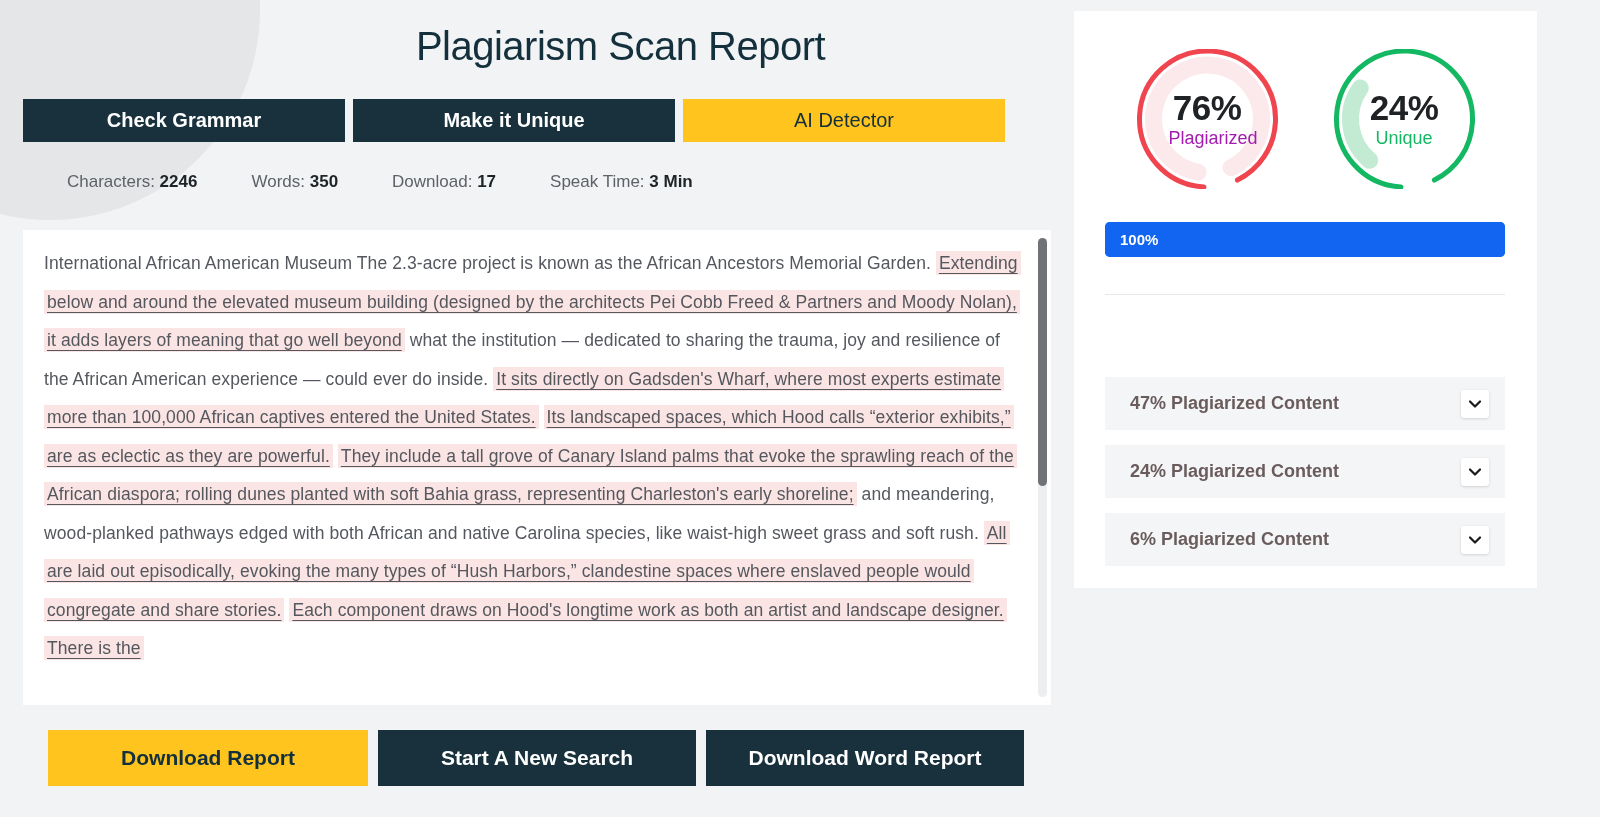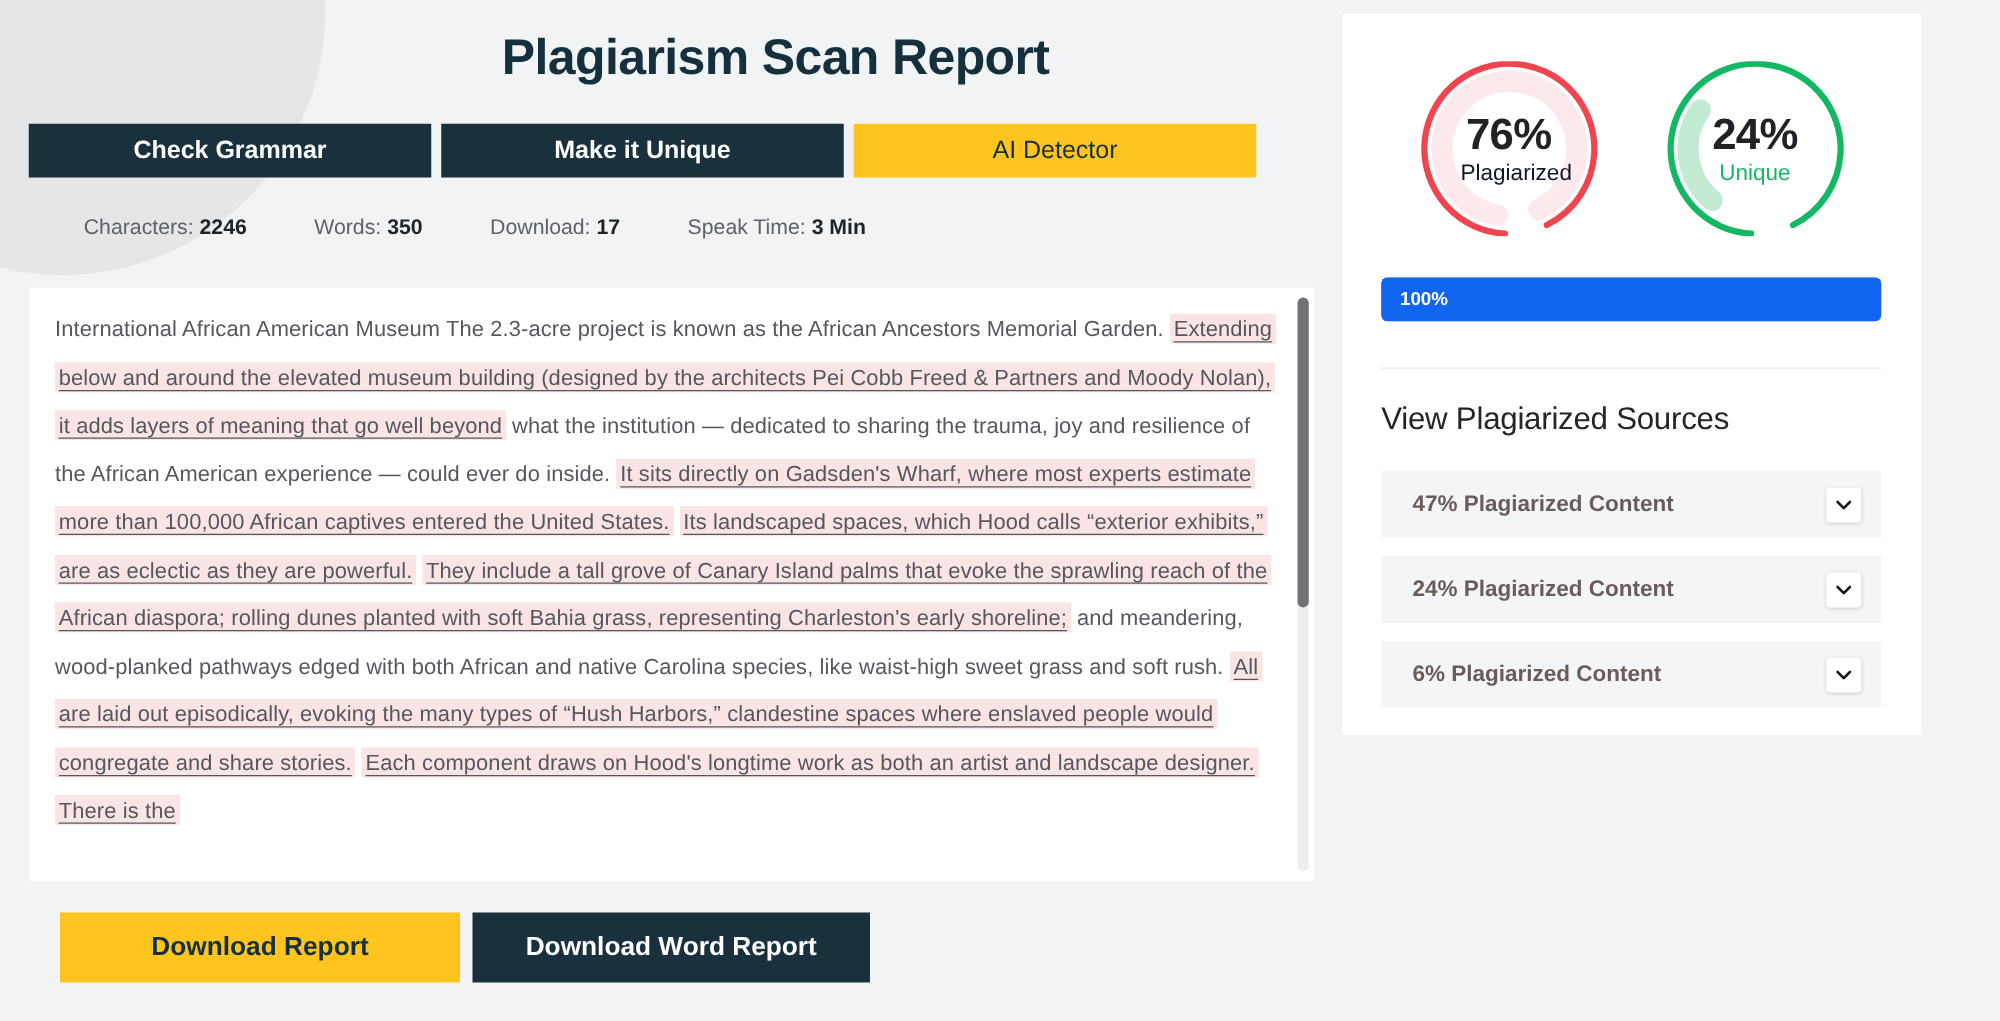--- a/index.html
+++ b/index.html
@@ -34,21 +34,21 @@
     left: 0; top: 0;
     width: 1074px; height: 817px;
   }
 
   .page-title {
     position: absolute;
     left: 0; top: 20px;
     width: 1208px;
     text-align: center;
     font-size: 40px;
-    font-weight: bold;
+    font-weight: normal;
     color: #14303c;
     letter-spacing: -0.5px;
     line-height: 52px;
     padding-left: 33px;
   }
 
   .tab-row {
     position: absolute;
     left: 23px; top: 99px;
     width: 1028px;
@@ -184,21 +184,21 @@
     justify-content: center;
   }
   .gauge-pct {
     font-size: 35px;
     font-weight: bold;
     color: #202326;
     line-height: 38px;
     letter-spacing: -0.5px;
   }
   .gauge-name { font-size: 18px; line-height: 22px; }
-  .gauge-name.red { color: #0f172a; margin-left: 12px; }
+  .gauge-name.red { color: #a21caf; margin-left: 12px; }
   .gauge-name.green { color: #14b863; }
 
   .progress-outer {
     position: absolute;
     left: 31px; top: 211px;
     width: 400px; height: 35px;
     background: #1165f1;
     border-radius: 5px;
     overflow: hidden;
   }
@@ -302,20 +302,21 @@
     </div>
 
     <div class="text-card">
       <div class="text-body" id="doc-text"><span>International African American Museum The 2.3-acre project is known as the African Ancestors Memorial Garden. </span><span class="hl">Extending below and around the elevated museum building (designed by the architects Pei Cobb Freed &amp; Partners and Moody Nolan), it adds layers of meaning that go well beyond</span><span> what the institution — dedicated to sharing the trauma, joy and resilience of the African American experience — could ever do inside. </span><span class="hl">It sits directly on Gadsden's Wharf, where most experts estimate more than 100,000 African captives entered the United States.</span><span> </span><span class="hl">Its landscaped spaces, which Hood calls “exterior exhibits,” are as eclectic as they are powerful.</span><span> </span><span class="hl">They include a tall grove of Canary Island palms that evoke the sprawling reach of the African diaspora; rolling dunes planted with soft Bahia grass, representing Charleston's early shoreline;</span><span> and meandering, wood-planked pathways edged with both African and native Carolina species, like waist-high sweet grass and soft rush. </span><span class="hl">All are laid out episodically, evoking the many types of “Hush Harbors,” clandestine spaces where enslaved people would congregate and share stories.</span><span> </span><span class="hl">Each component draws on Hood's longtime work as both an artist and landscape designer.</span><span> </span><span class="hl">There is the</span></div>
       <div class="scroll-track"></div>
       <div class="scroll-thumb"></div>
     </div>
 
     <div class="bottom-row">
       <button class="bbtn yellow">Download Report</button>
+      <button class="bbtn dark1">Start A New Search</button>
       <button class="bbtn dark2">Download Word Report</button>
     </div>
   </div>
 
   <div class="right-card">
 
     <div class="gauges">
 
       <div class="gauge">
         <svg width="175" height="140" viewBox="0 0 175 140">
@@ -345,21 +346,20 @@
 
     </div>
 
     <div class="progress-outer">
       <div class="progress-fill"></div>
       <div class="progress-text">100%</div>
     </div>
 
     <div class="divider"></div>
 
-    <div class="sources-title">View Plagiarized Sources</div>
 
     <div class="acc-list">
 
       <div class="acc-item">
         <span class="acc-text">47% Plagiarized Content</span>
         <span class="acc-chev">
           <svg width="12" height="8" viewBox="0 0 12 8">
             <path d="M1 1.5 L6 6.5 L11 1.5" fill="none" stroke="#1a1a1a" stroke-width="2.2" stroke-linecap="round" stroke-linejoin="round"></path>
           </svg>
         </span>

